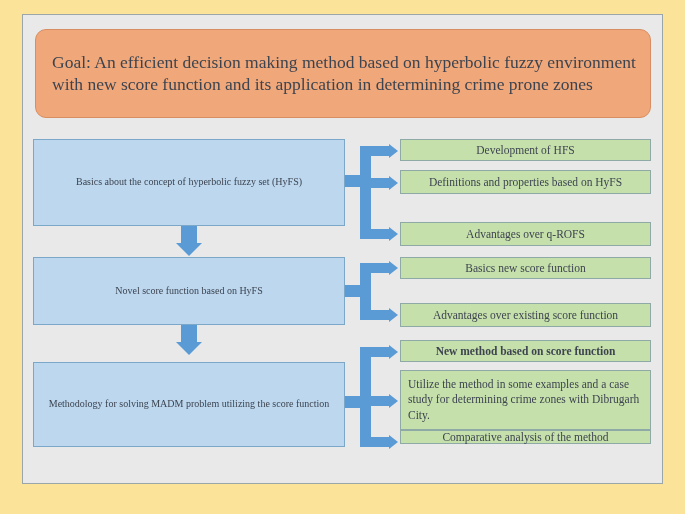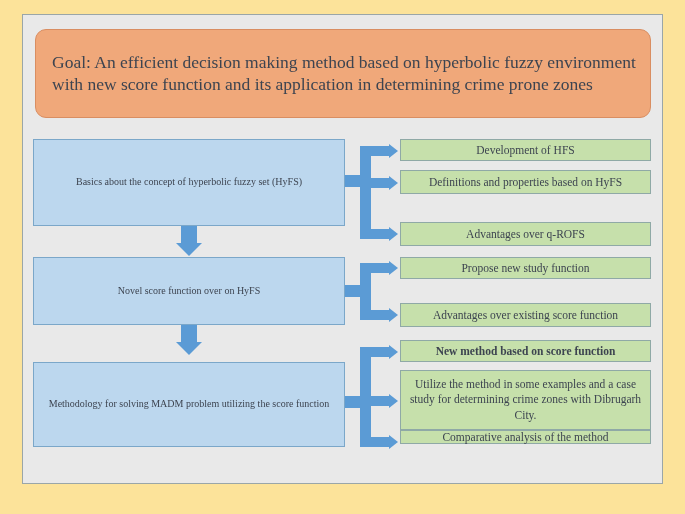--- a/index.html
+++ b/index.html
@@ -60,21 +60,21 @@
 
   
   .green {
     background: #c6e0ab;
     border: 1px solid #8fa9a6;
     font-size: 11.5px;
     padding: 2px 6px;
   }
   .green.left {
     justify-content: flex-start;
-    text-align: center;
+    text-align: left;
     line-height: 1.32;
     padding: 3px 7px;
   }
 
   
   .conn { position: absolute; }
   .bar  { position: absolute; background: #5b9bd5; }
 
   
   .down-shaft {
@@ -137,34 +137,34 @@
     <div class="node green" style="left:377px; top:207px; width:251px; height:24px;">
       <span>Advantages over q-ROFS</span>
     </div>
 
     <div class="conn">
       <div class="down-shaft" style="left:158px; top:211px; width:16px; height:18px;"></div>
       <div class="down-head" style="left:153px; top:228px;"></div>
     </div>
 
     <div class="node blue" style="left:10px; top:242px; width:312px; height:68px;">
-      <span>Novel score function over on HyFS</span>
+      <span>Novel score function based on HyFS</span>
     </div>
 
     <div class="conn">
       <div class="bar" style="left:322px; top:270px; width:22px; height:12px;"></div>
       <div class="bar" style="left:337px; top:248px; width:11px; height:57px;"></div>
       <div class="bar" style="left:344px; top:248px; width:24px; height:10px;"></div>
       <div class="right-head" style="left:366px; top:246px;"></div>
       <div class="bar" style="left:344px; top:295px; width:24px; height:10px;"></div>
       <div class="right-head" style="left:366px; top:293px;"></div>
     </div>
 
     <div class="node green" style="left:377px; top:242px; width:251px; height:22px;">
-      <span>Propose new study function</span>
+      <span>Basics new score function</span>
     </div>
     <div class="node green" style="left:377px; top:288px; width:251px; height:24px;">
       <span>Advantages over existing score function</span>
     </div>
 
     <div class="conn">
       <div class="down-shaft" style="left:158px; top:310px; width:16px; height:18px;"></div>
       <div class="down-head" style="left:153px; top:327px;"></div>
     </div>
 

